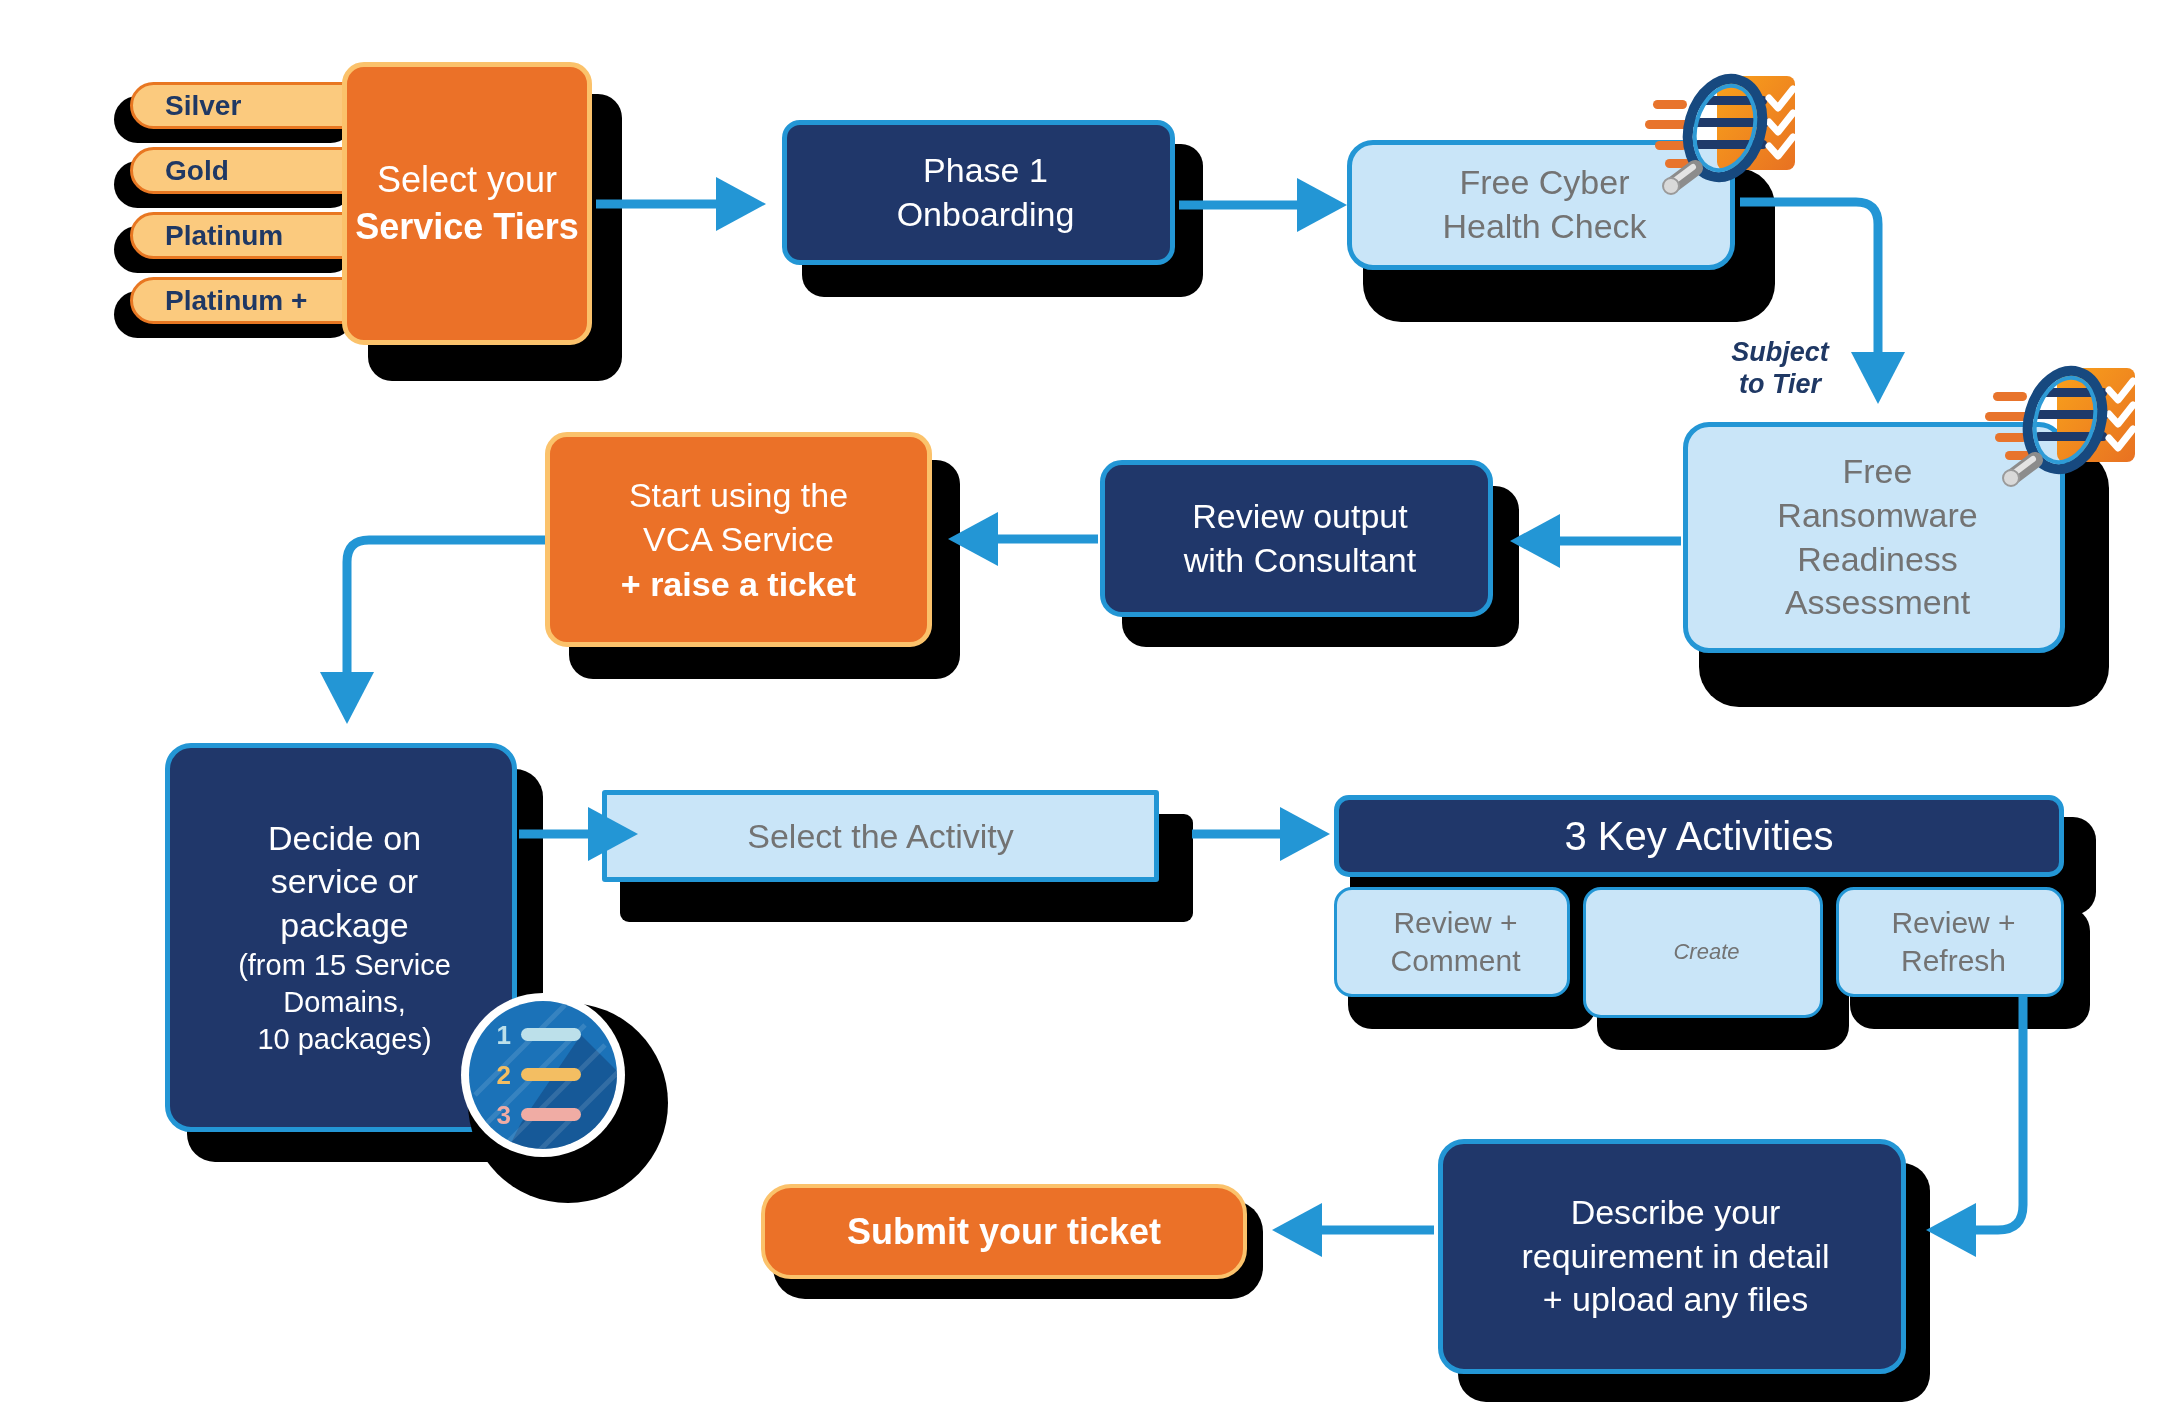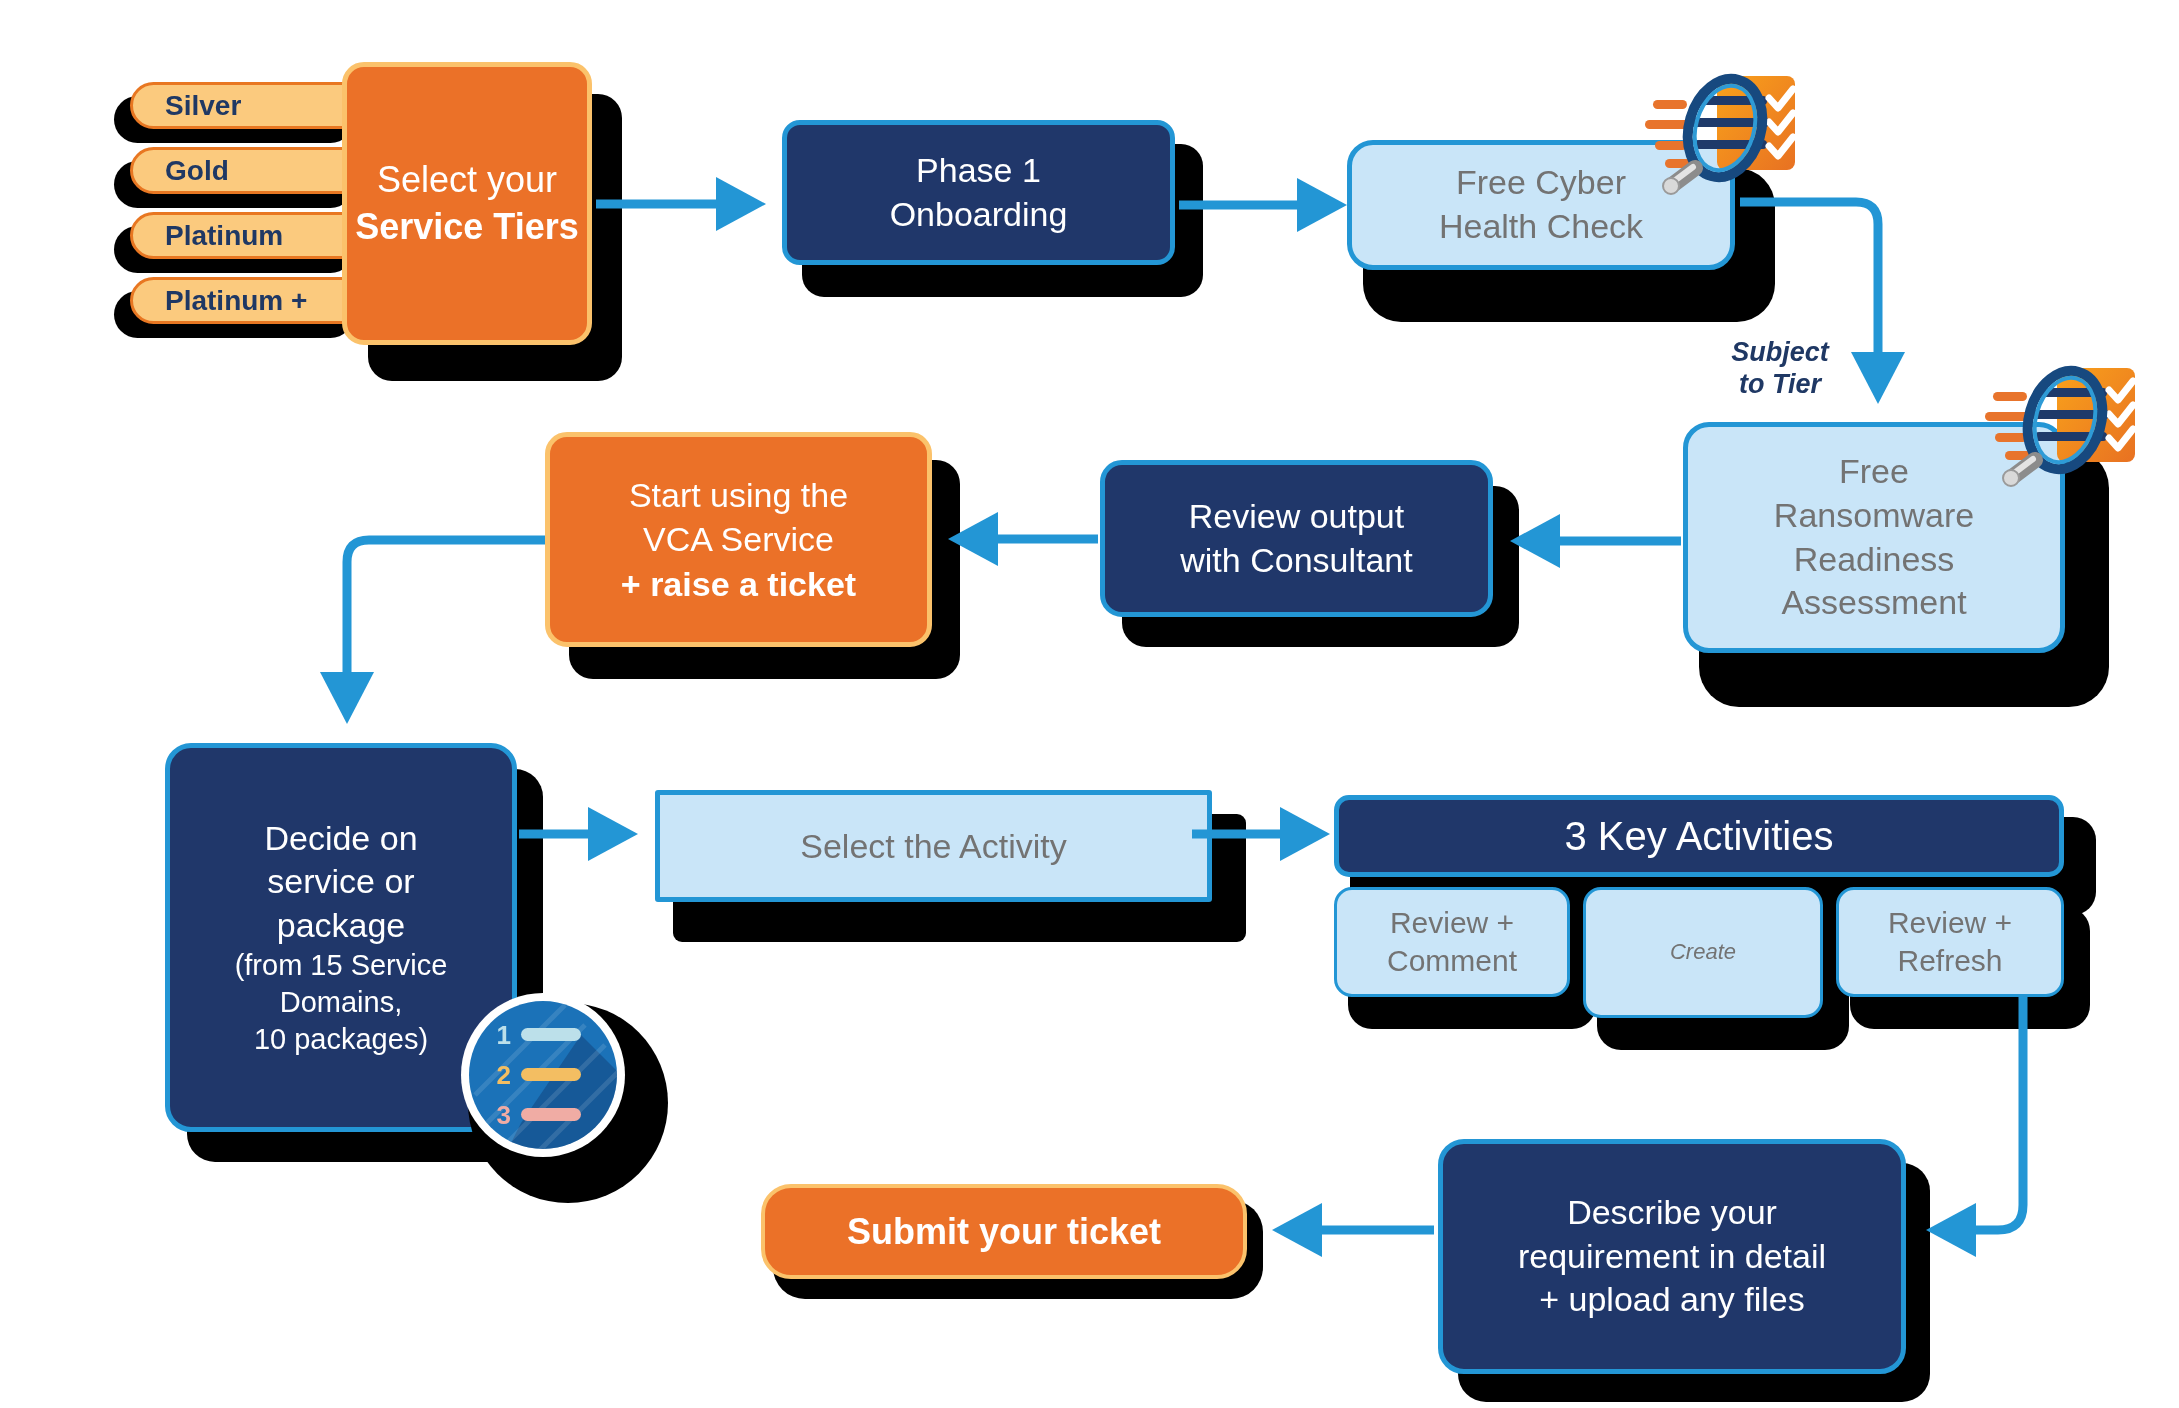--- a/index.html
+++ b/index.html
@@ -4,21 +4,21 @@
 <style>
   html,body{margin:0;padding:0;background:#ffffff;}
   #canvas{
     position:relative;width:2179px;height:1408px;overflow:hidden;
     font-family:"Liberation Sans",sans-serif;background:#ffffff;
   }
   .box{
     position:absolute;box-sizing:border-box;display:flex;flex-direction:column;
     align-items:center;justify-content:center;text-align:center;
   }
-  .pre{white-space:pre-line;line-height:1.28;}
+  .pre{white-space:pre-line;line-height:1.28;padding-left:7px;}
   .navy{background:#20376A;border:5px solid #2396D5;color:#ffffff;}
   .lblue{background:#C9E5F8;border:5px solid #2396D5;color:#737373;}
   .orangebx{background:#EB7128;border:5px solid #FBC26B;color:#ffffff;}
   .tab{
     position:absolute;box-sizing:border-box;display:flex;align-items:center;
     background:#FBCA7E;border:3px solid #E87722;border-radius:24px;
     color:#1F3864;font-weight:bold;font-size:28px;padding-left:32px;
     box-shadow:-16px 14px 0 0 #000;z-index:8;
   }
   .arrows{position:absolute;left:0;top:0;z-index:15;pointer-events:none;}
@@ -109,21 +109,21 @@
       </g>
       <rect x="86" y="53" width="60" height="13" rx="6.5" fill="#BCE0EA"></rect>
       <rect x="86" y="93" width="60" height="13" rx="6.5" fill="#F3BE62"></rect>
       <rect x="86" y="133" width="60" height="13" rx="6.5" fill="#F0ACA4"></rect>
       <text x="76" y="69" text-anchor="end" font-size="26" font-weight="bold" fill="#BCE0EA">1</text>
       <text x="76" y="109" text-anchor="end" font-size="26" font-weight="bold" fill="#F3BE62">2</text>
       <text x="76" y="149" text-anchor="end" font-size="26" font-weight="bold" fill="#F0ACA4">3</text>
     </g>
   </svg>
 
-  <div class="box lblue z10" style="left:655px;top:790px;width:557px;height:112px;border-radius:3px;font-size:34px;box-shadow:26px 32px 0 8px #000;">
+  <div class="box lblue z10" style="left:602px;top:790px;width:557px;height:92px;border-radius:3px;font-size:34px;box-shadow:26px 32px 0 8px #000;">
     <div>Select the Activity</div>
   </div>
 
   <div class="box navy z10" style="left:1334px;top:795px;width:730px;height:82px;border-radius:15px;font-size:40px;box-shadow:24px 30px 0 8px #000;">
     <div>3 Key Activities</div>
   </div>
 
   <div class="box lblue z10" style="left:1334px;top:887px;width:236px;height:110px;border-radius:18px;border-width:3px;font-size:30px;box-shadow:20px 26px 0 6px #000;">
     <div class="pre">Review +
 Comment</div>

